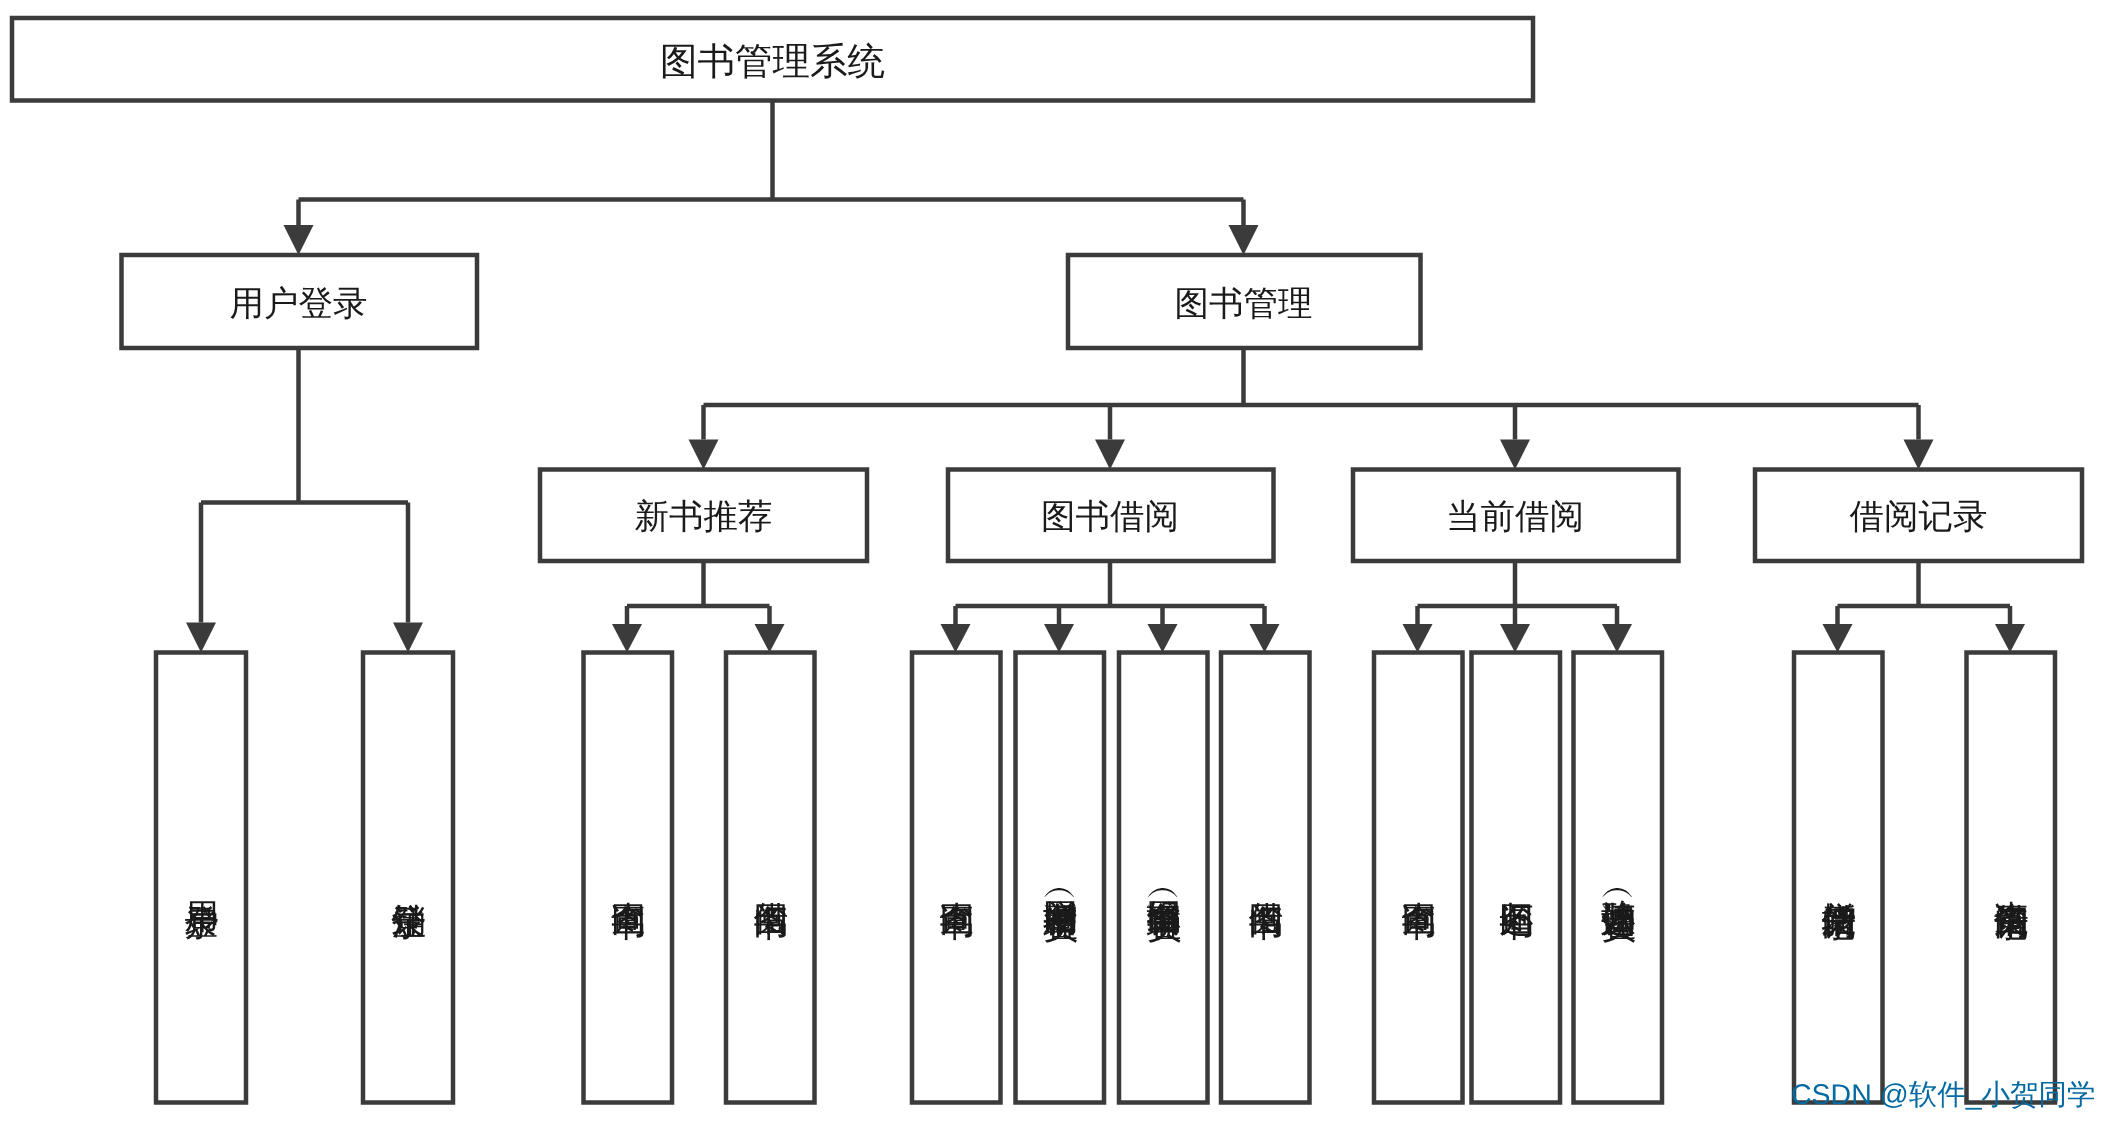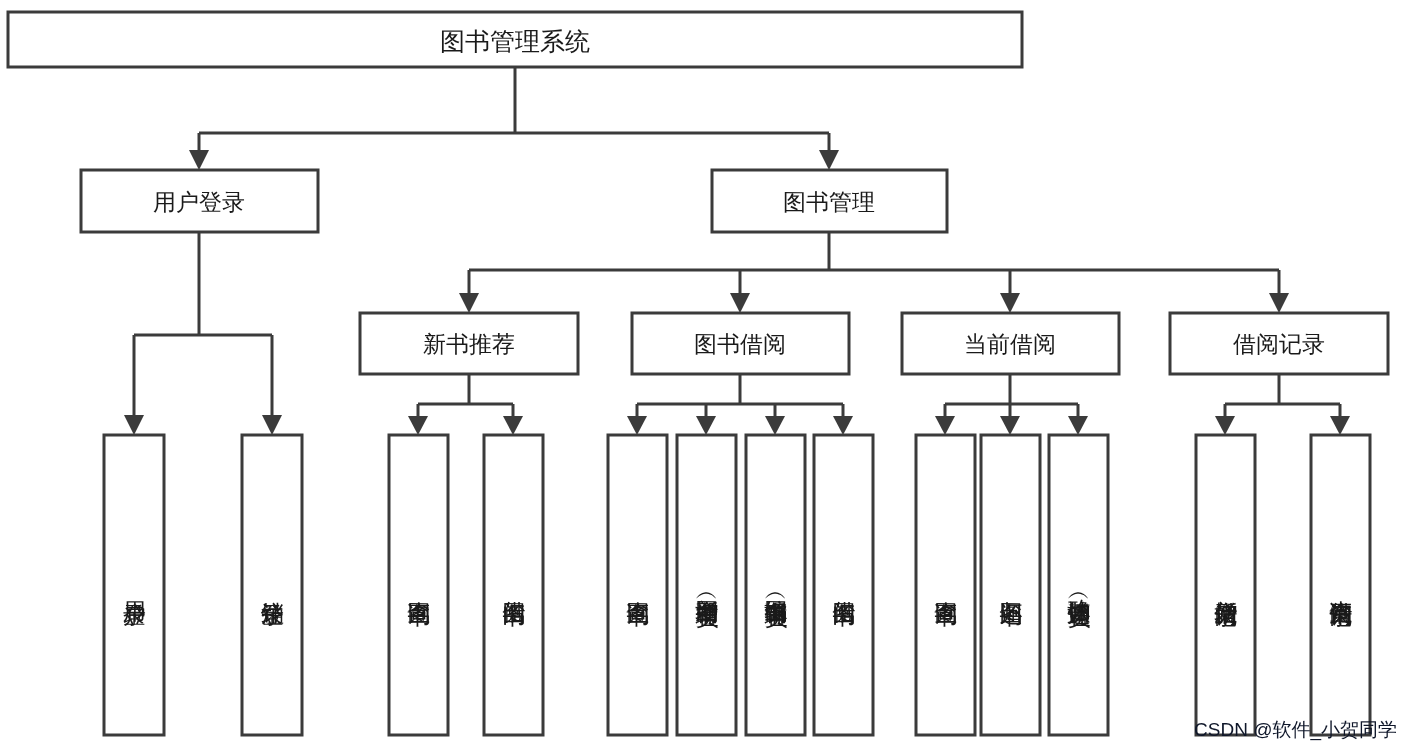--- a/index.html
+++ b/index.html
@@ -66,21 +66,21 @@
     align-items: center;
     justify-content: center;
     pointer-events: none;
   }
   .watermark {
     position: absolute;
     right: 8px;
     bottom: 4px;
     font-family: "Liberation Sans", "DejaVu Sans", sans-serif;
     font-size: 19px;
-    color: #0f172a;
+    color: #0369a1;
     white-space: nowrap;
   }
 </style>
 </head>
 <body>
 
 <div id="diagram-root">
 
   <svg class="flow" viewBox="0 0 1405 747">
 

